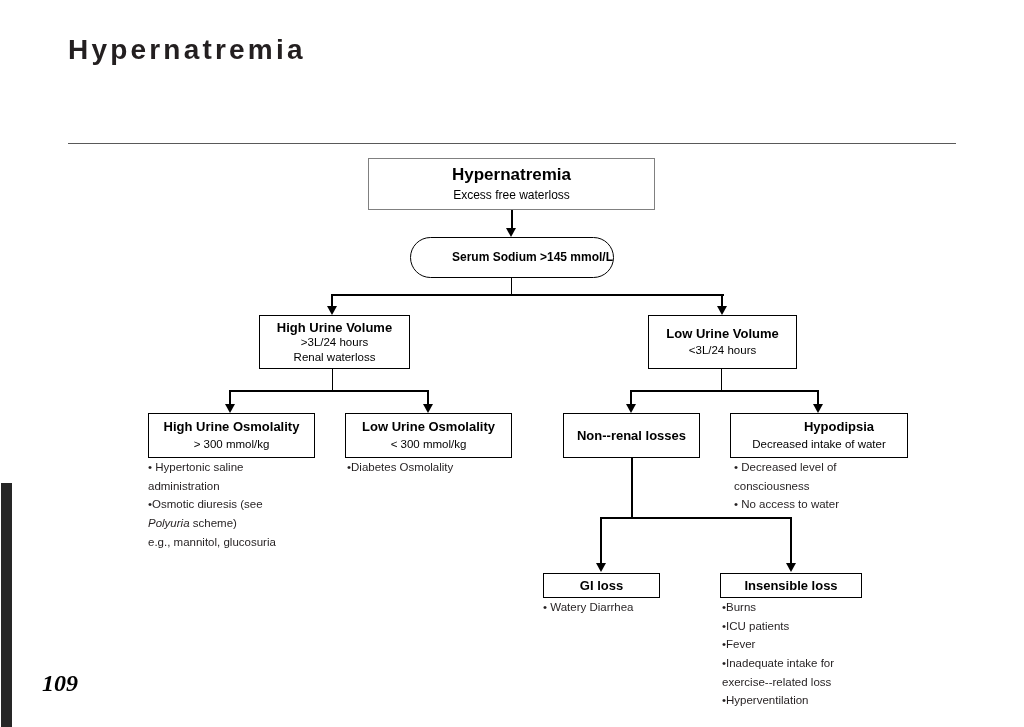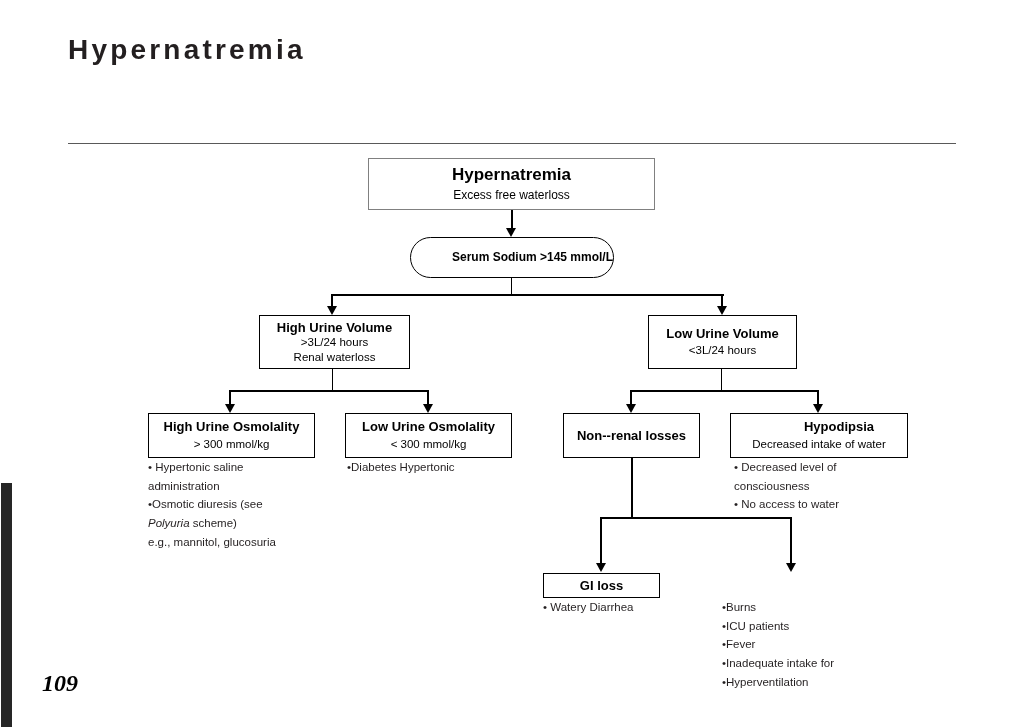--- a/index.html
+++ b/index.html
@@ -181,21 +181,21 @@
     <div>•Osmotic diuresis  (see</div>
     <div><span class="it">Polyuria</span><span> scheme)</span></div>
     <div>e.g., mannitol, glucosuria</div>
   </div>
 
   <div class="node box-dark" style="left:345px; top:413px; width:167px; height:45px;">
     <div class="ttl" style="font-size:13px;">Low Urine Osmolality</div>
     <div class="sub" style="font-size:11.5px; margin-top:2px;">&lt; 300 mmol/kg</div>
   </div>
   <div class="bullets" style="left:347px; top:458px; width:180px;">
-    <div>•Diabetes Hypertonic</div>
+    <div>•Diabetes Osmolality</div>
   </div>
 
   <div class="node box-dark" style="left:563px; top:413px; width:137px; height:45px;">
     <div class="ttl" style="font-size:13px;">Non--renal losses</div>
   </div>
 
   <div class="node box-dark" style="left:730px; top:413px; width:178px; height:45px;">
     <div class="ttl" style="font-size:13px;margin-left:40px;">Hypodipsia</div>
     <div class="sub" style="font-size:11.5px; margin-top:2px;">Decreased intake of water</div>
   </div>
@@ -212,21 +212,25 @@
   <div class="vline" style="left:790px; top:517px; width:2.2px; height:48px;"></div>
   <div class="arrow" style="left:786px; top:563px;"></div>
 
   <div class="node box-dark" style="left:543px; top:573px; width:117px; height:25px;">
     <div class="ttl" style="font-size:13px;">GI loss</div>
   </div>
   <div class="bullets" style="left:543px; top:598px; width:170px;">
     <div>• Watery Diarrhea</div>
   </div>
 
+  <div class="node box-dark" style="left:720px; top:573px; width:142px; height:25px;">
+    <div class="ttl" style="font-size:13px;">Insensible loss</div>
+  </div>
   <div class="bullets" style="left:722px; top:598px; width:190px;">
     <div>•Burns</div>
     <div>•ICU patients</div>
     <div>•Fever</div>
     <div>•Inadequate intake for</div>
+    <div>exercise--related loss</div>
     <div>•Hyperventilation</div>
   </div>
 
 </div>
 
 </body></html>

